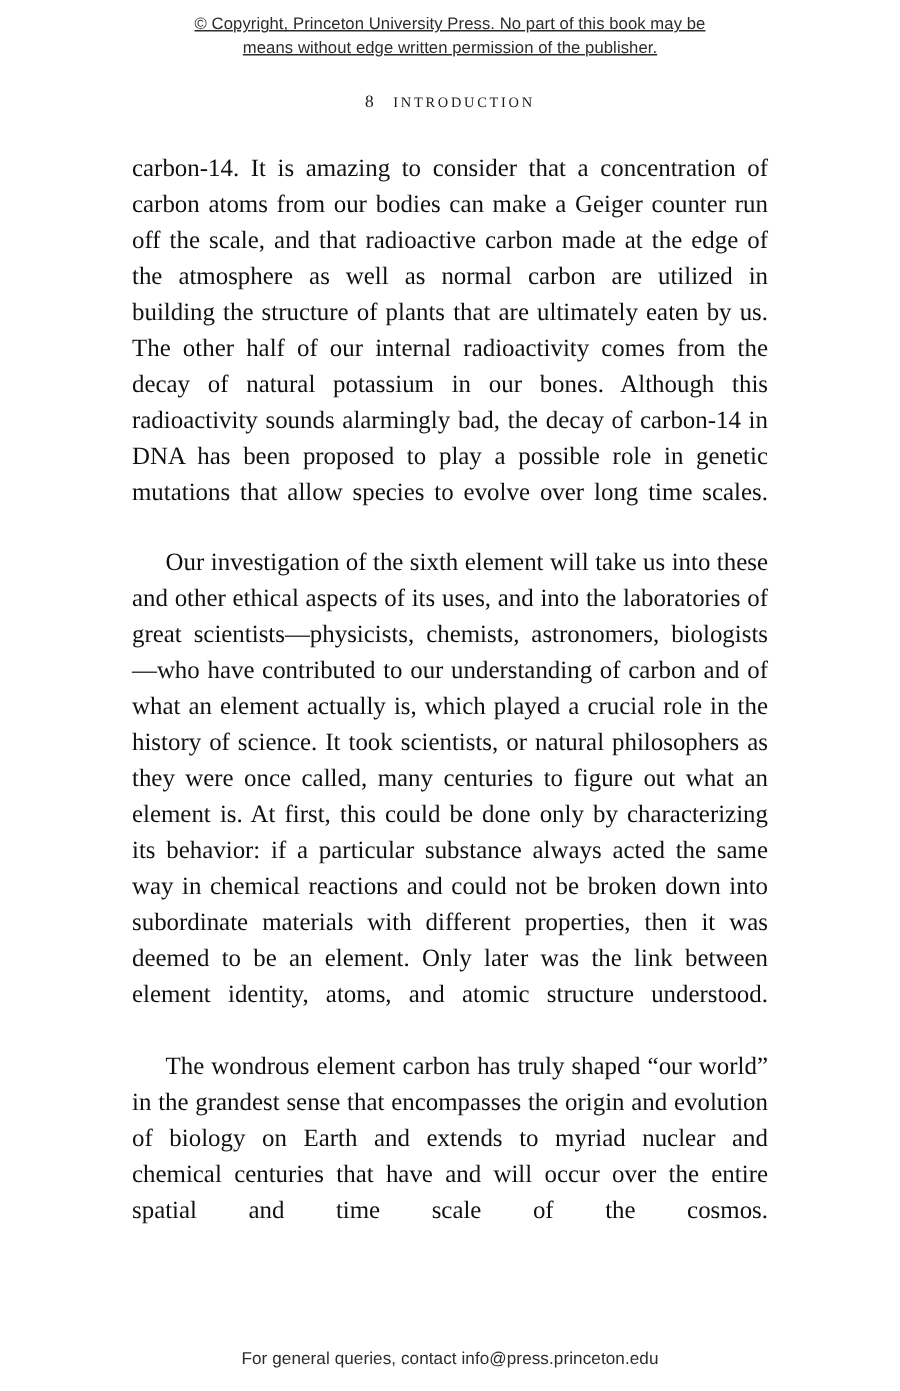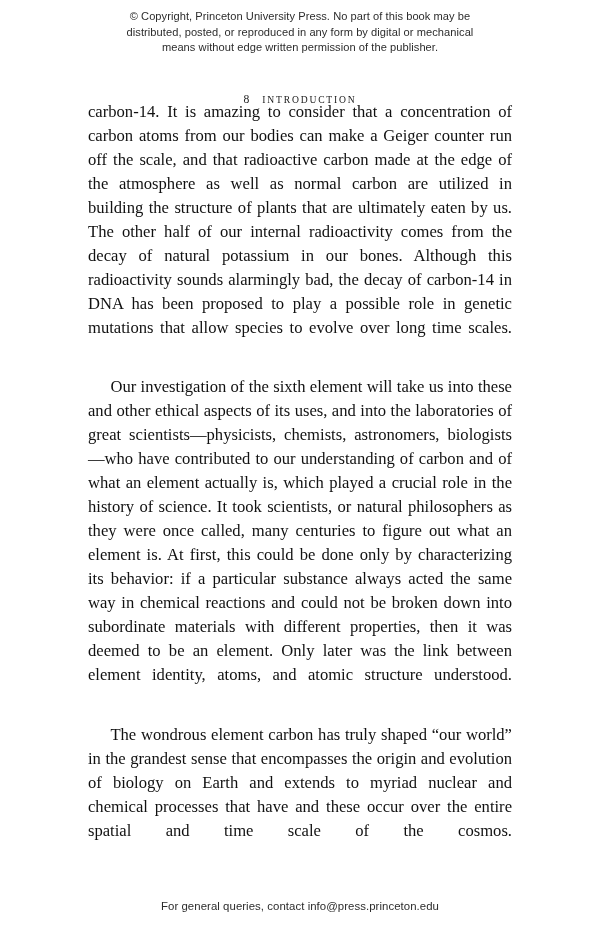--- a/index.html
+++ b/index.html
@@ -35,34 +35,34 @@
     text-align: center;
     font-family: "Liberation Sans", "DejaVu Sans", sans-serif;
     font-size: 11.1px;
     line-height: 15.6px;
     color: #2c2c2c;
     letter-spacing: 0.005em;
   }
   .copyright-line {
     display: block;
     white-space: nowrap;
+    text-decoration: underline;
   }
 
   
   .running-head {
     position: absolute;
     top: 61px;
     left: 0;
     width: 600px;
     text-align: center;
     font-family: "Liberation Serif", "DejaVu Serif", serif;
     font-size: 10.4px;
     color: #1a1a1a;
     white-space: nowrap;
-    margin-top: 32px;
   }
   .folio {
     font-size: 11.6px;
     letter-spacing: 0;
   }
   .running-title {
     font-variant: small-caps;
     text-transform: uppercase;
     font-size: 9.6px;
     letter-spacing: 0.19em;
@@ -85,21 +85,21 @@
     text-justify: inter-word;
     hyphens: manual;
     color: #111111;
     font-kerning: normal;
     font-feature-settings: "liga" 1, "onum" 1;
   }
   .body-par.indent {
     text-indent: 1.35em;
   }
   .body-par + .body-par {
-    margin-top: 12px;
+    margin-top: 0;
   }
   
   .body-par::after {
     content: "";
     display: inline-block;
     width: 100%;
   }
 
   
   .page-footer {
@@ -115,29 +115,28 @@
     white-space: nowrap;
   }
 </style>
 </head>
 <body>
 
 <div class="page">
 
   <div class="copyright-block">
     <span class="copyright-line">© Copyright, Princeton University Press. No part of this book may be</span>
-    <span class="copyright-line">distributed, posted, or reproduced in any form by digital or mechanical</span>
     <span class="copyright-line">means without edge written permission of the publisher.</span>
   </div>
 
   <div class="running-head">
     <span class="folio">8</span><span class="running-title">INTRODUCTION</span>
   </div>
 
   <div class="textblock">
     <p class="body-par">carbon-14. It is amazing to consider that a concentration of carbon atoms from our bodies can make a Geiger counter run off the scale, and that radioactive carbon made at the edge of the atmosphere as well as normal carbon are utilized in building the structure of plants that are ultimately eaten by us. The other half of our internal radioactivity comes from the decay of natural potassium in our bones. Although this radioactivity sounds alarmingly bad, the decay of carbon-14 in DNA has been proposed to play a possible role in genetic mutations that allow species to evolve over long time scales.</p>
     <p class="body-par indent">Our investigation of the sixth element will take us into these and other ethical aspects of its uses, and into the laboratories of great scientists—physicists, chemists, astronomers, biologists—who have contributed to our understanding of carbon and of what an element actually is, which played a crucial role in the history of science. It took scientists, or natural philosophers as they were once called, many centuries to figure out what an element is. At first, this could be done only by characterizing its behavior: if a particular substance always acted the same way in chemical reactions and could not be broken down into subordinate materials with different properties, then it was deemed to be an element. Only later was the link between element identity, atoms, and atomic structure understood.</p>
-    <p class="body-par indent">The wondrous element carbon has truly shaped “our world” in the grandest sense that encompasses the origin and evolution of biology on Earth and extends to myriad nuclear and chemical processes that have and these occur over the entire spatial and time scale of the cosmos.</p>
+    <p class="body-par indent">The wondrous element carbon has truly shaped “our world” in the grandest sense that encompasses the origin and evolution of biology on Earth and extends to myriad nuclear and chemical centuries that have and will occur over the entire spatial and time scale of the cosmos.</p>
   </div>
 
   <div class="page-footer">For general queries, contact info@press.princeton.edu</div>
 
 </div>
 
 </body></html>

